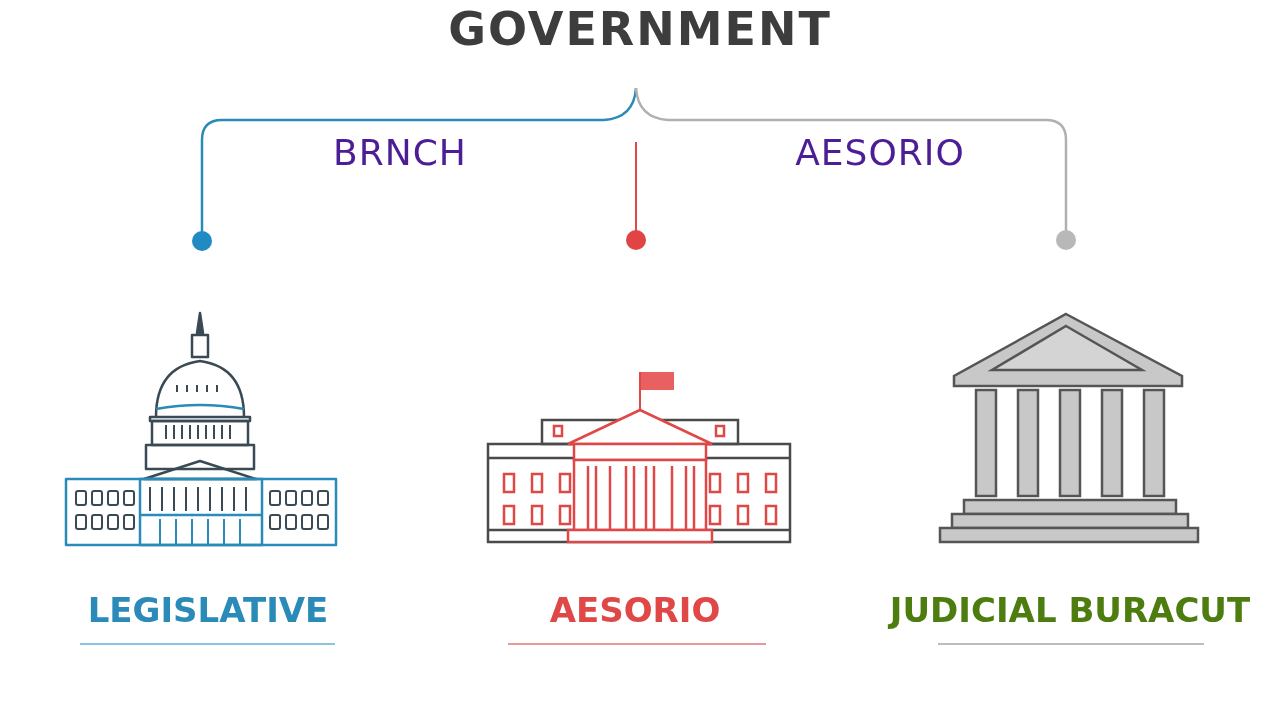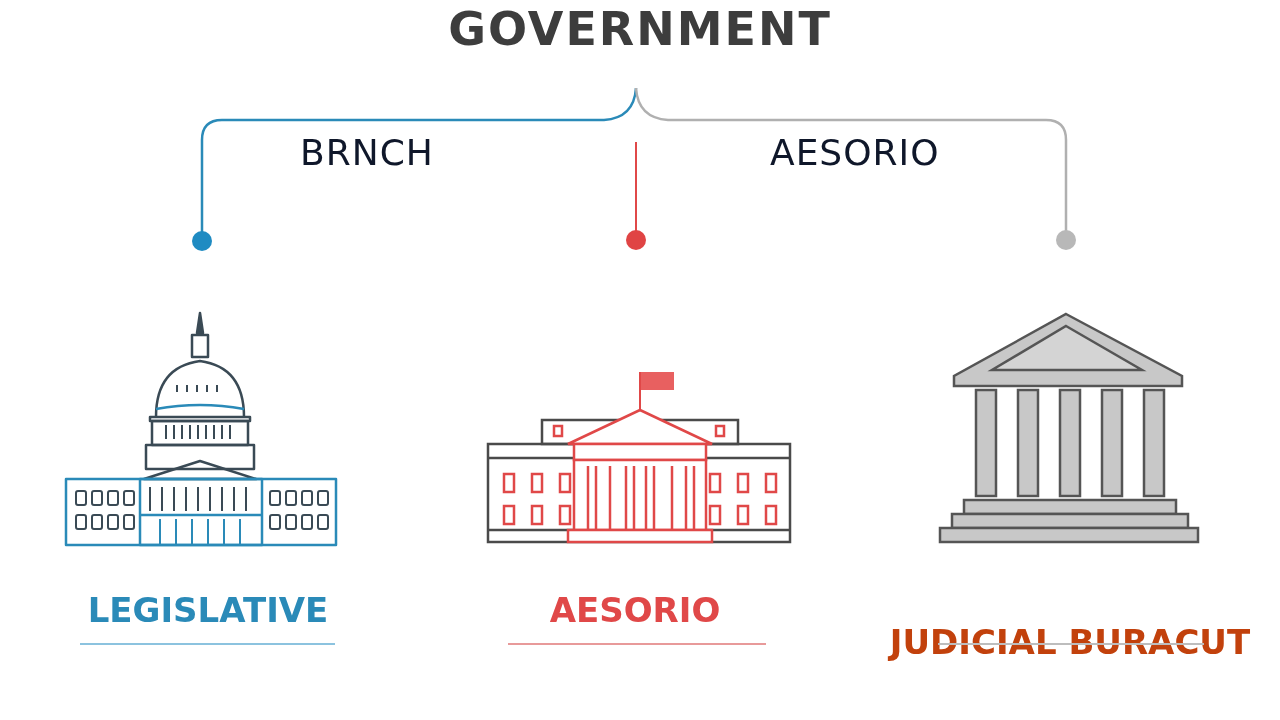--- a/index.html
+++ b/index.html
@@ -9,23 +9,23 @@
       font-family: "Liberation Sans", sans-serif;
     }
     .title {
       position: absolute; left: 0; width: 1280px; top: 2px;
       text-align: center; font-size: 46px; font-weight: bold;
       color: #3d3d3d; letter-spacing: 2px;
       font-family: "DejaVu Sans", sans-serif;
     }
     svg.connectors { position: absolute; left: 0; top: 0; }
     .branch-label {
-      position: absolute; top: 132px; font-size: 36px; color: #0f172a;
+      position: absolute; top: 132px; font-size: 36px; color: #4c1d95;
       font-family: "DejaVu Sans", sans-serif; font-weight: normal;
-      letter-spacing: 1px; 
+      letter-spacing: 1px; text-align: center;
     }
     .icon { position: absolute; }
     .name {
       position: absolute; top: 590px; font-size: 34px; font-weight: bold;
       text-align: center; font-family: "DejaVu Sans", sans-serif;
       letter-spacing: 0px;
     }
     .underline { position: absolute; top: 643px; height: 2px; }
   </style>
 </head>
@@ -174,14 +174,14 @@
     <rect x="4" y="218" width="258" height="14"></rect>
   </g>
 </svg>
 
 <div class="name" style="left:60px; width:296px; color:#2a8ab8;">LEGISLATIVE</div>
 <div class="underline" style="left:80px; width:255px; background:#8cc3df;"></div>
 
 <div class="name" style="left:490px; width:290px; color:#e04848;">AESORIO</div>
 <div class="underline" style="left:508px; width:258px; background:#e89a9a;"></div>
 
-<div class="name" style="left:870px; width:400px; color:#c2410c;margin-top:32px;">JUDICIAL BURACUT</div>
+<div class="name" style="left:870px; width:400px; color:#4d7c0f;">JUDICIAL BURACUT</div>
 <div class="underline" style="left:938px; width:266px; background:#bdbdbd;"></div>
 
 </body></html>

